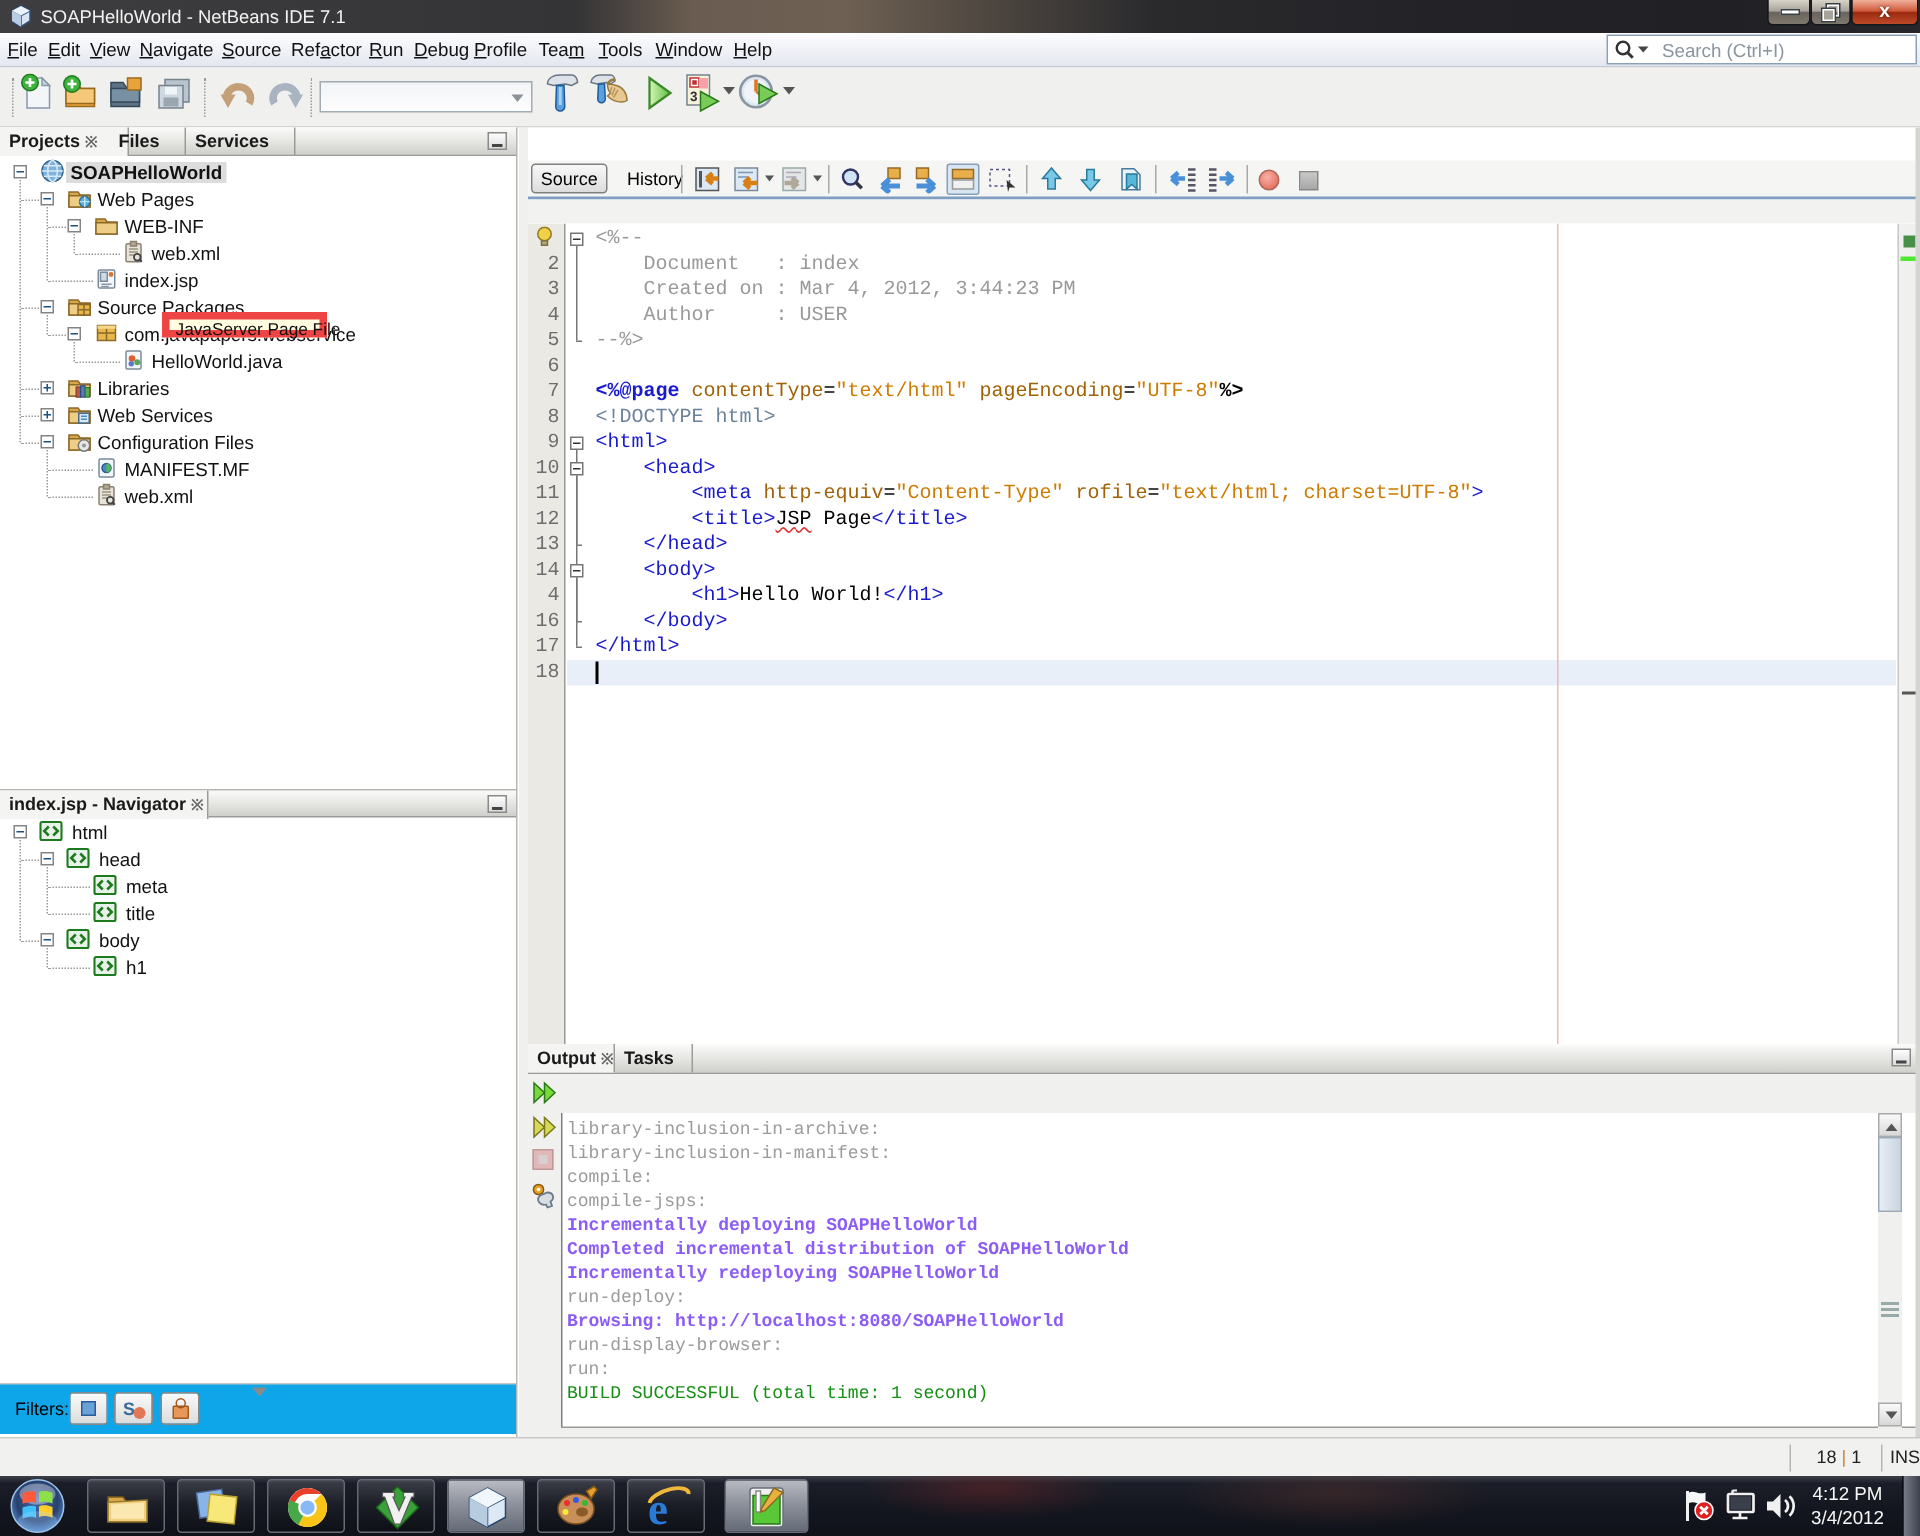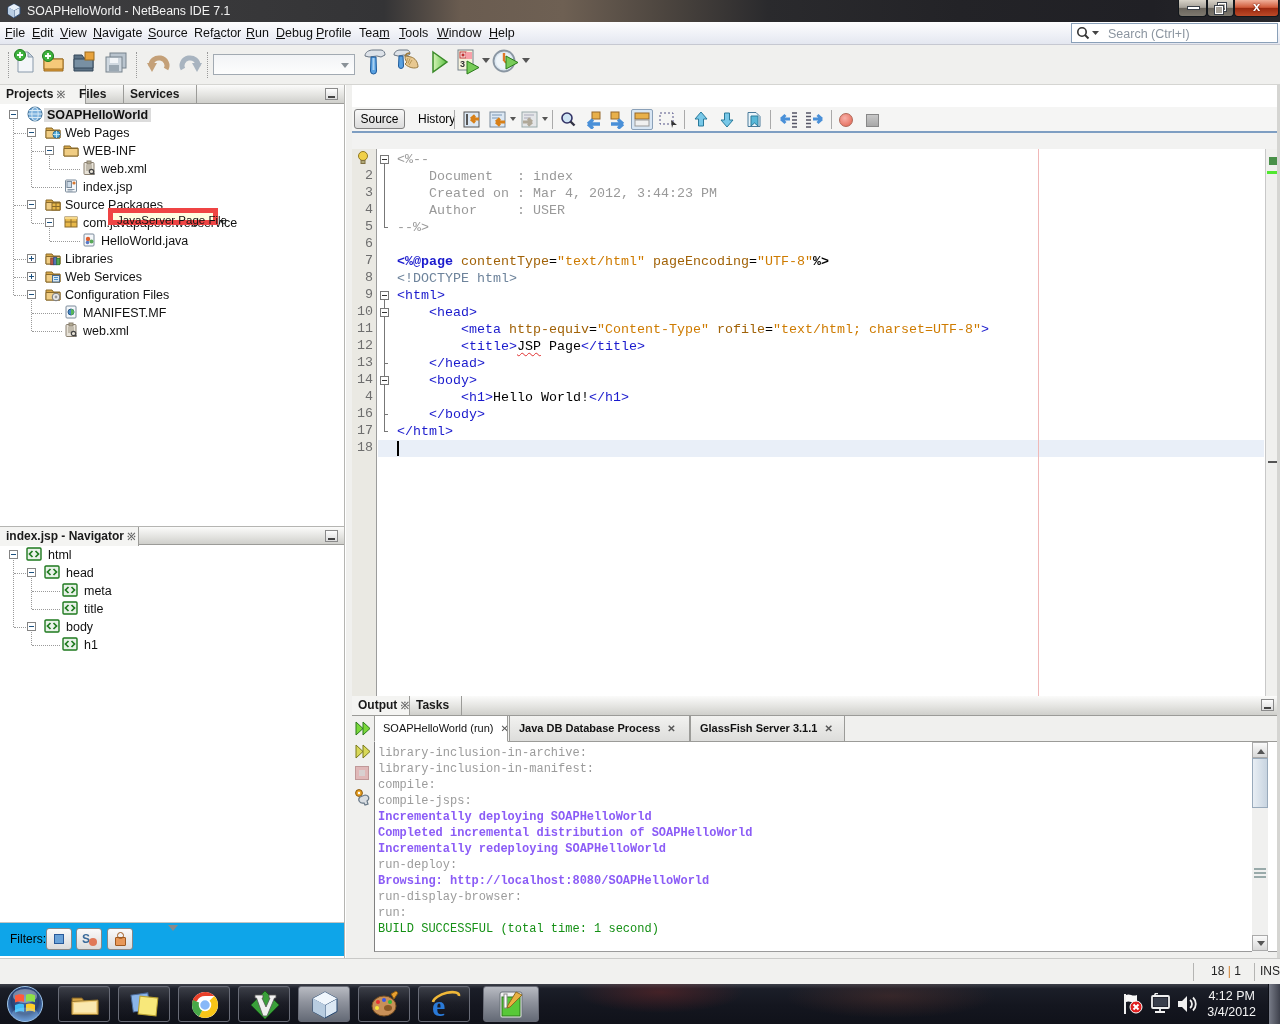--- a/index.html
+++ b/index.html
@@ -672,26 +672,20 @@
           </svg>
         <div class="abs" style="left:3px;top:50px;width:14px;height:14px;background:#e0b8b8;border:1px solid #c09898">
             <div class="abs" style="left:3px;top:3px;width:6px;height:6px;background:#d8d0d0"></div>
           </div>
         <svg class="abs" style="left:2px;top:72px" width="18" height="18" viewBox="0 0 18 18">
             <circle cx="5" cy="5" r="3.4" fill="#e8a020" stroke="#8a5a10"></circle>
             <circle cx="5" cy="5" r="1.2" fill="#fff"></circle>
             <path d="M6 9 C3 12 6 16 10 15 L11 17 L14 16 L13 13 C16 11 15 7 11 7 Z" fill="#d8dde2" stroke="#6a7a88" stroke-width="1.2"></path>
           </svg>
       </div>
-      <div id="outtabs">
-        <div class="abs" style="left:0;top:25px;width:906px;height:1px;background:#9b9b98"></div>
-        <div class="otab active" style="left:0px;width:134px;padding-left:8px">SOAPHelloWorld (run) <span class="x">✕</span></div>
-        <div class="otab" style="left:135px;width:181px;font-weight:bold">Java DB Database Process <span class="x">✕</span></div>
-        <div class="otab" style="left:316px;width:155px;font-weight:bold">GlassFish Server 3.1.1 <span class="x">✕</span></div>
-      </div>
       <div id="console"><span class="g">library-inclusion-in-archive:
 library-inclusion-in-manifest:
 compile:
 compile-jsps:</span>
 <span class="b">Incrementally deploying SOAPHelloWorld
 Completed incremental distribution of SOAPHelloWorld
 Incrementally redeploying SOAPHelloWorld</span>
 <span class="g">run-deploy:</span>
 <span class="b">Browsing: http://localhost:8080/SOAPHelloWorld</span>
 <span class="g">run-display-browser:

